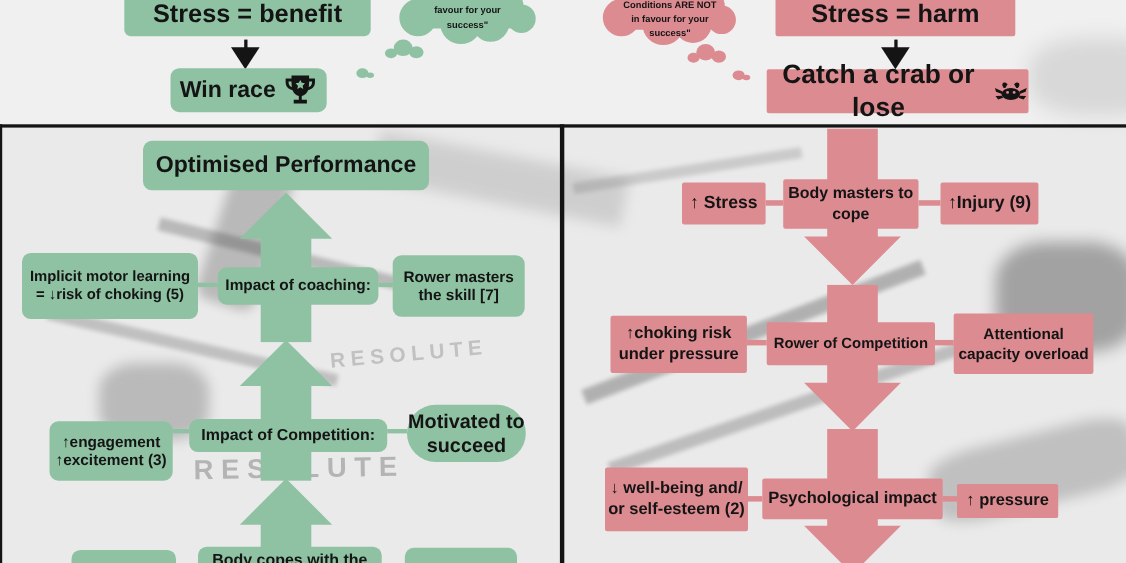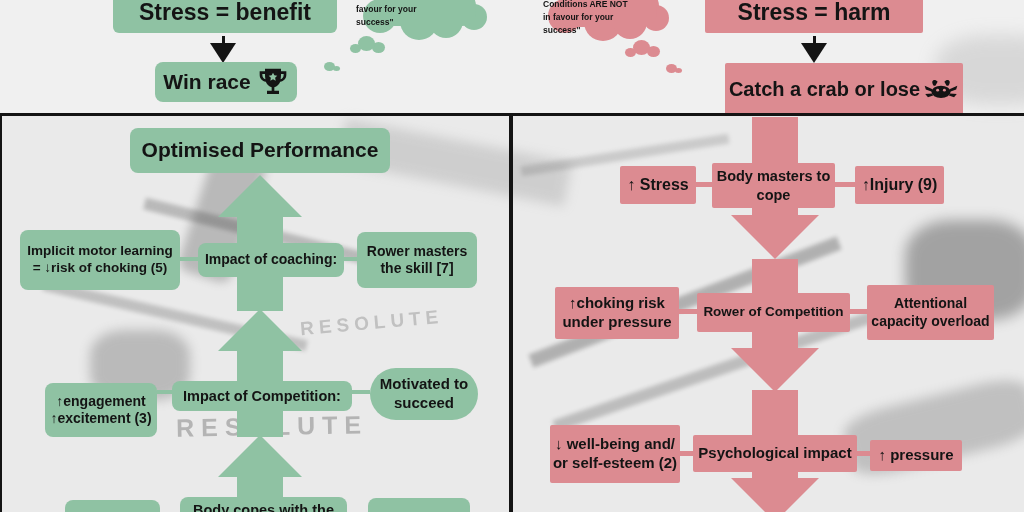--- a/index.html
+++ b/index.html
@@ -38,21 +38,21 @@
   
   .mini-arrow { width:28px; height:27px; z-index:3; }
   .mini-arrow .stem { position:absolute; left:12px; top:0; width:3px; height:10px; background:#141414; }
   .mini-arrow .tri  { position:absolute; left:0; top:7px; width:0; height:0;
                       border-left:13px solid transparent; border-right:13px solid transparent;
                       border-top:20px solid #141414; }
 
   
   .cloud { z-index:3; }
   .cloud svg { position:absolute; left:0; top:0; width:100%; height:100%; }
-  .cloud-text { position:absolute; left:0; right:0; font-weight:bold;
+  .cloud-text { position:absolute; left:0; right:0; text-align:center; font-weight:bold;
                 font-size:8.5px; line-height:1.55; white-space:pre-line; }
   .puff { border-radius:50%; z-index:3; }
   .puff.gp { background:#8fc2a3; }
   .puff.pp { background:#dc8b91; }
   .puff-m { width:17px; height:15px; }
   .puff-m.gp { box-shadow:12px 4px 0 -2px #8fc2a3, -11px 5px 0 -3px #8fc2a3; }
   .puff-m.pp { box-shadow:12px 4px 0 -2px #dc8b91, -11px 5px 0 -3px #dc8b91; }
   .puff-s { width:11px; height:9px; }
   .puff-s.gp { box-shadow:7px 2px 0 -2px #8fc2a3; }
   .puff-s.pp { box-shadow:7px 2px 0 -2px #dc8b91; }
@@ -139,21 +139,21 @@
 <div class="abs puff puff-m pp" style="left:633px; top:40px;"></div>
 <div class="abs puff puff-s pp" style="left:666px; top:64px;"></div>
 
 <div class="abs bx p" style="left:705px; top:-8px; width:218px; height:41px; font-size:23px;">Stress = harm</div>
 
 <div class="abs mini-arrow" style="left:801px; top:36px;">
   <span class="stem"></span>
   <span class="tri"></span>
 </div>
 
-<div class="abs bx p" style="left:697px; top:63px; width:238px; height:52px; font-size:20px;margin-left:28px;">
+<div class="abs bx p" style="left:697px; top:63px; width:238px; height:40px; font-size:24px;">
   <span class="icon-gap" style="gap:3px;">
     <span>Catch a crab or lose</span>
     <svg viewBox="0 0 32 20" width="36" height="24" aria-hidden="true">
       <g fill="#141414">
         <ellipse cx="16" cy="12.5" rx="8.5" ry="5.5"></ellipse>
         <path d="M9.5 7C6 2.5 10.5.2 13 3.6L11 7z"></path>
         <path d="M22.5 7c3.5-4.5-1-6.8-3.5-3.4L21 7z"></path>
         <path d="M8 10 1.5 7l1 3.4L8 12.4z"></path>
         <path d="M8 14l-6 .4 2.4 3L9 15.8z"></path>
         <path d="M24 10l6.5-3-1 3.4-5.5 2z"></path>
@@ -180,21 +180,21 @@
 = ↓risk of choking (5)</div>
 <div class="abs bx g" style="left:198px; top:243px; width:146px; height:34px; font-size:14px;">Impact of coaching:</div>
 <div class="abs bx g" style="left:357px; top:232px; width:120px; height:56px; font-size:14px;">Rower masters
 the skill [7]</div>
 
 <div class="abs conn gc" style="left:157px; top:390px; width:15px; height:4px;"></div>
 <div class="abs conn gc" style="left:352px; top:390px; width:18px; height:4px;"></div>
 <div class="abs bx g" style="left:45px; top:368px; width:112px; height:54px; font-size:14px;margin-top:15px;">↑engagement
 ↑excitement (3)</div>
 <div class="abs bx g" style="left:172px; top:381px; width:180px; height:30px; font-size:14.5px;">Impact of Competition:</div>
-<div class="abs bx g" style="left:370px; top:368px; width:108px; height:52px; font-size:15px;border-radius:26px;">Motivated to
+<div class="abs bx g" style="left:370px; top:368px; width:108px; height:52px; font-size:18px;border-radius:26px;">Motivated to
 succeed</div>
 
 <div class="abs bx g" style="left:65px; top:500px; width:95px; height:40px;"></div>
 <div class="abs bx g" style="left:180px; top:497px; width:167px; height:46px; font-size:14.5px; align-items:flex-start; padding-top:4px;">Body copes with the</div>
 <div class="abs bx g" style="left:368px; top:498px; width:102px; height:40px;"></div>
 
 <div class="abs shaft ps" style="left:752px; top:117px; width:46px; height:100px;"></div>
 <div class="abs head-down" style="left:731px; top:215px;"></div>
 <div class="abs shaft ps" style="left:752px; top:259px; width:46px; height:91px;"></div>
 <div class="abs head-down" style="left:731px; top:348px;"></div>

